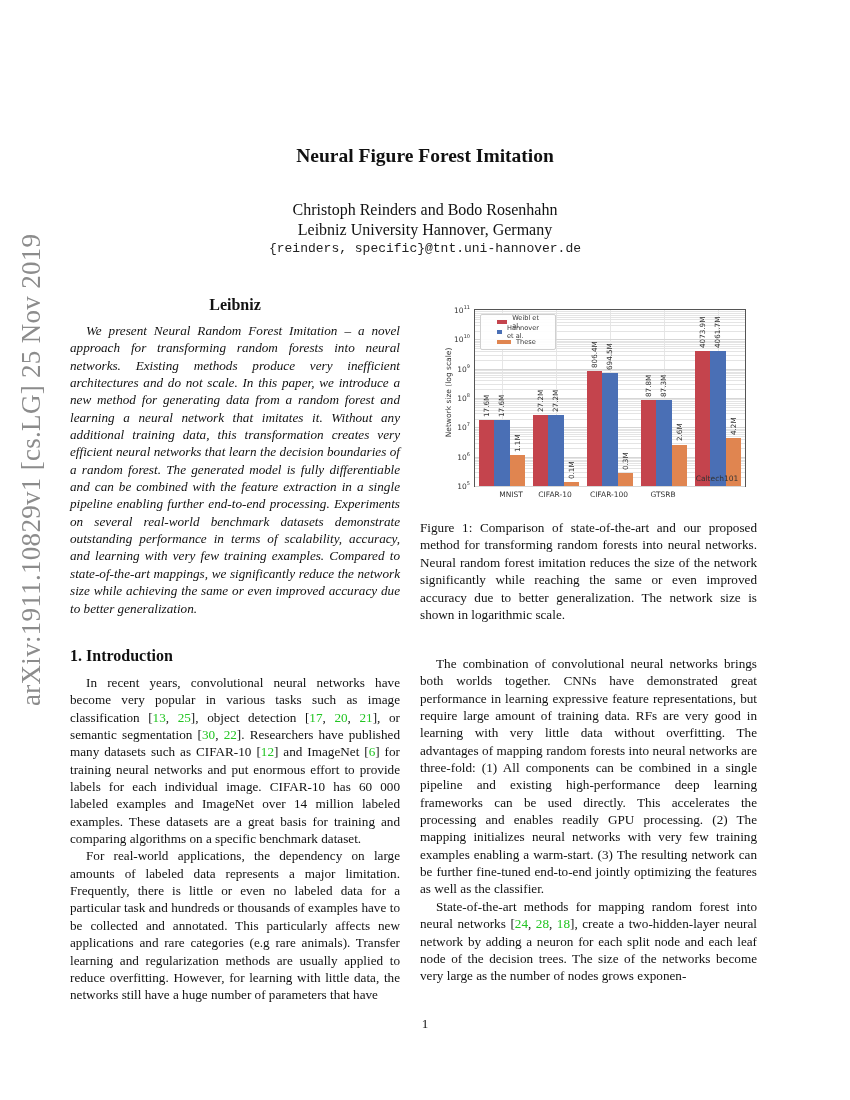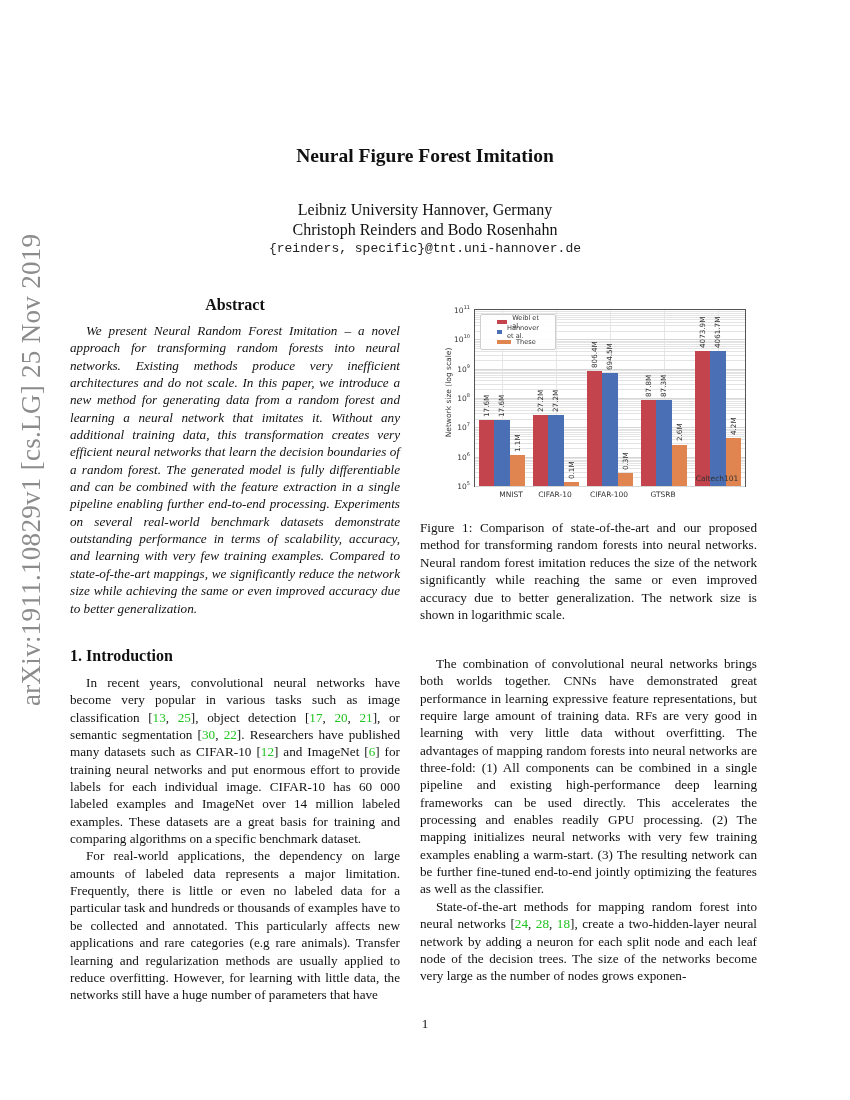--- a/index.html
+++ b/index.html
@@ -48,26 +48,26 @@
   .legend-item { display: flex; align-items: center; height: 10px; font-size: 6.6px; color: #333; }
   .legend-swatch { width: 14px; height: 4px; margin-right: 5px; }
 </style>
 </head>
 <body>
 
 <div class="arxiv">arXiv:1911.10829v1  [cs.LG]  25 Nov 2019</div>
 
 <div class="abs title">Neural Figure Forest Imitation</div>
 <div class="abs authors">
+  <div>Christoph Reinders and Bodo Rosenhahn</div>
   <div>Leibniz University Hannover, Germany</div>
-  <div>Christoph Reinders and Bodo Rosenhahn</div>
 </div>
 <div class="abs email">{reinders, specific}@tnt.uni-hannover.de</div>
 
-<div class="abs abstract-h">Abstract</div>
+<div class="abs abstract-h">Leibniz</div>
 <div class="abs col-text abstract-body">
   <p>We present Neural Random Forest Imitation – a novel approach for transforming random forests into neural networks. Existing methods produce very inefficient architectures and do not scale. In this paper, we introduce a new method for generating data from a random forest and learning a neural network that imitates it. Without any additional training data, this transformation creates very efficient neural networks that learn the decision boundaries of a random forest. The generated model is fully differentiable and can be combined with the feature extraction in a single pipeline enabling further end-to-end processing. Experiments on several real-world benchmark datasets demonstrate outstanding performance in terms of scalability, accuracy, and learning with very few training examples. Compared to state-of-the-art mappings, we significantly reduce the network size while achieving the same or even improved accuracy due to better generalization.</p>
 </div>
 
 <div class="abs chart">
   <div class="ylabel">Network size (log scale)</div>
   <div id="yticks">
       <div class="ytick" style="left: 10px; top: 184px;">10<sup>5</sup></div>
       <div class="ytick" style="left: 10px; top: 154.667px;">10<sup>6</sup></div>
       <div class="ytick" style="left: 10px; top: 125.333px;">10<sup>7</sup></div>

